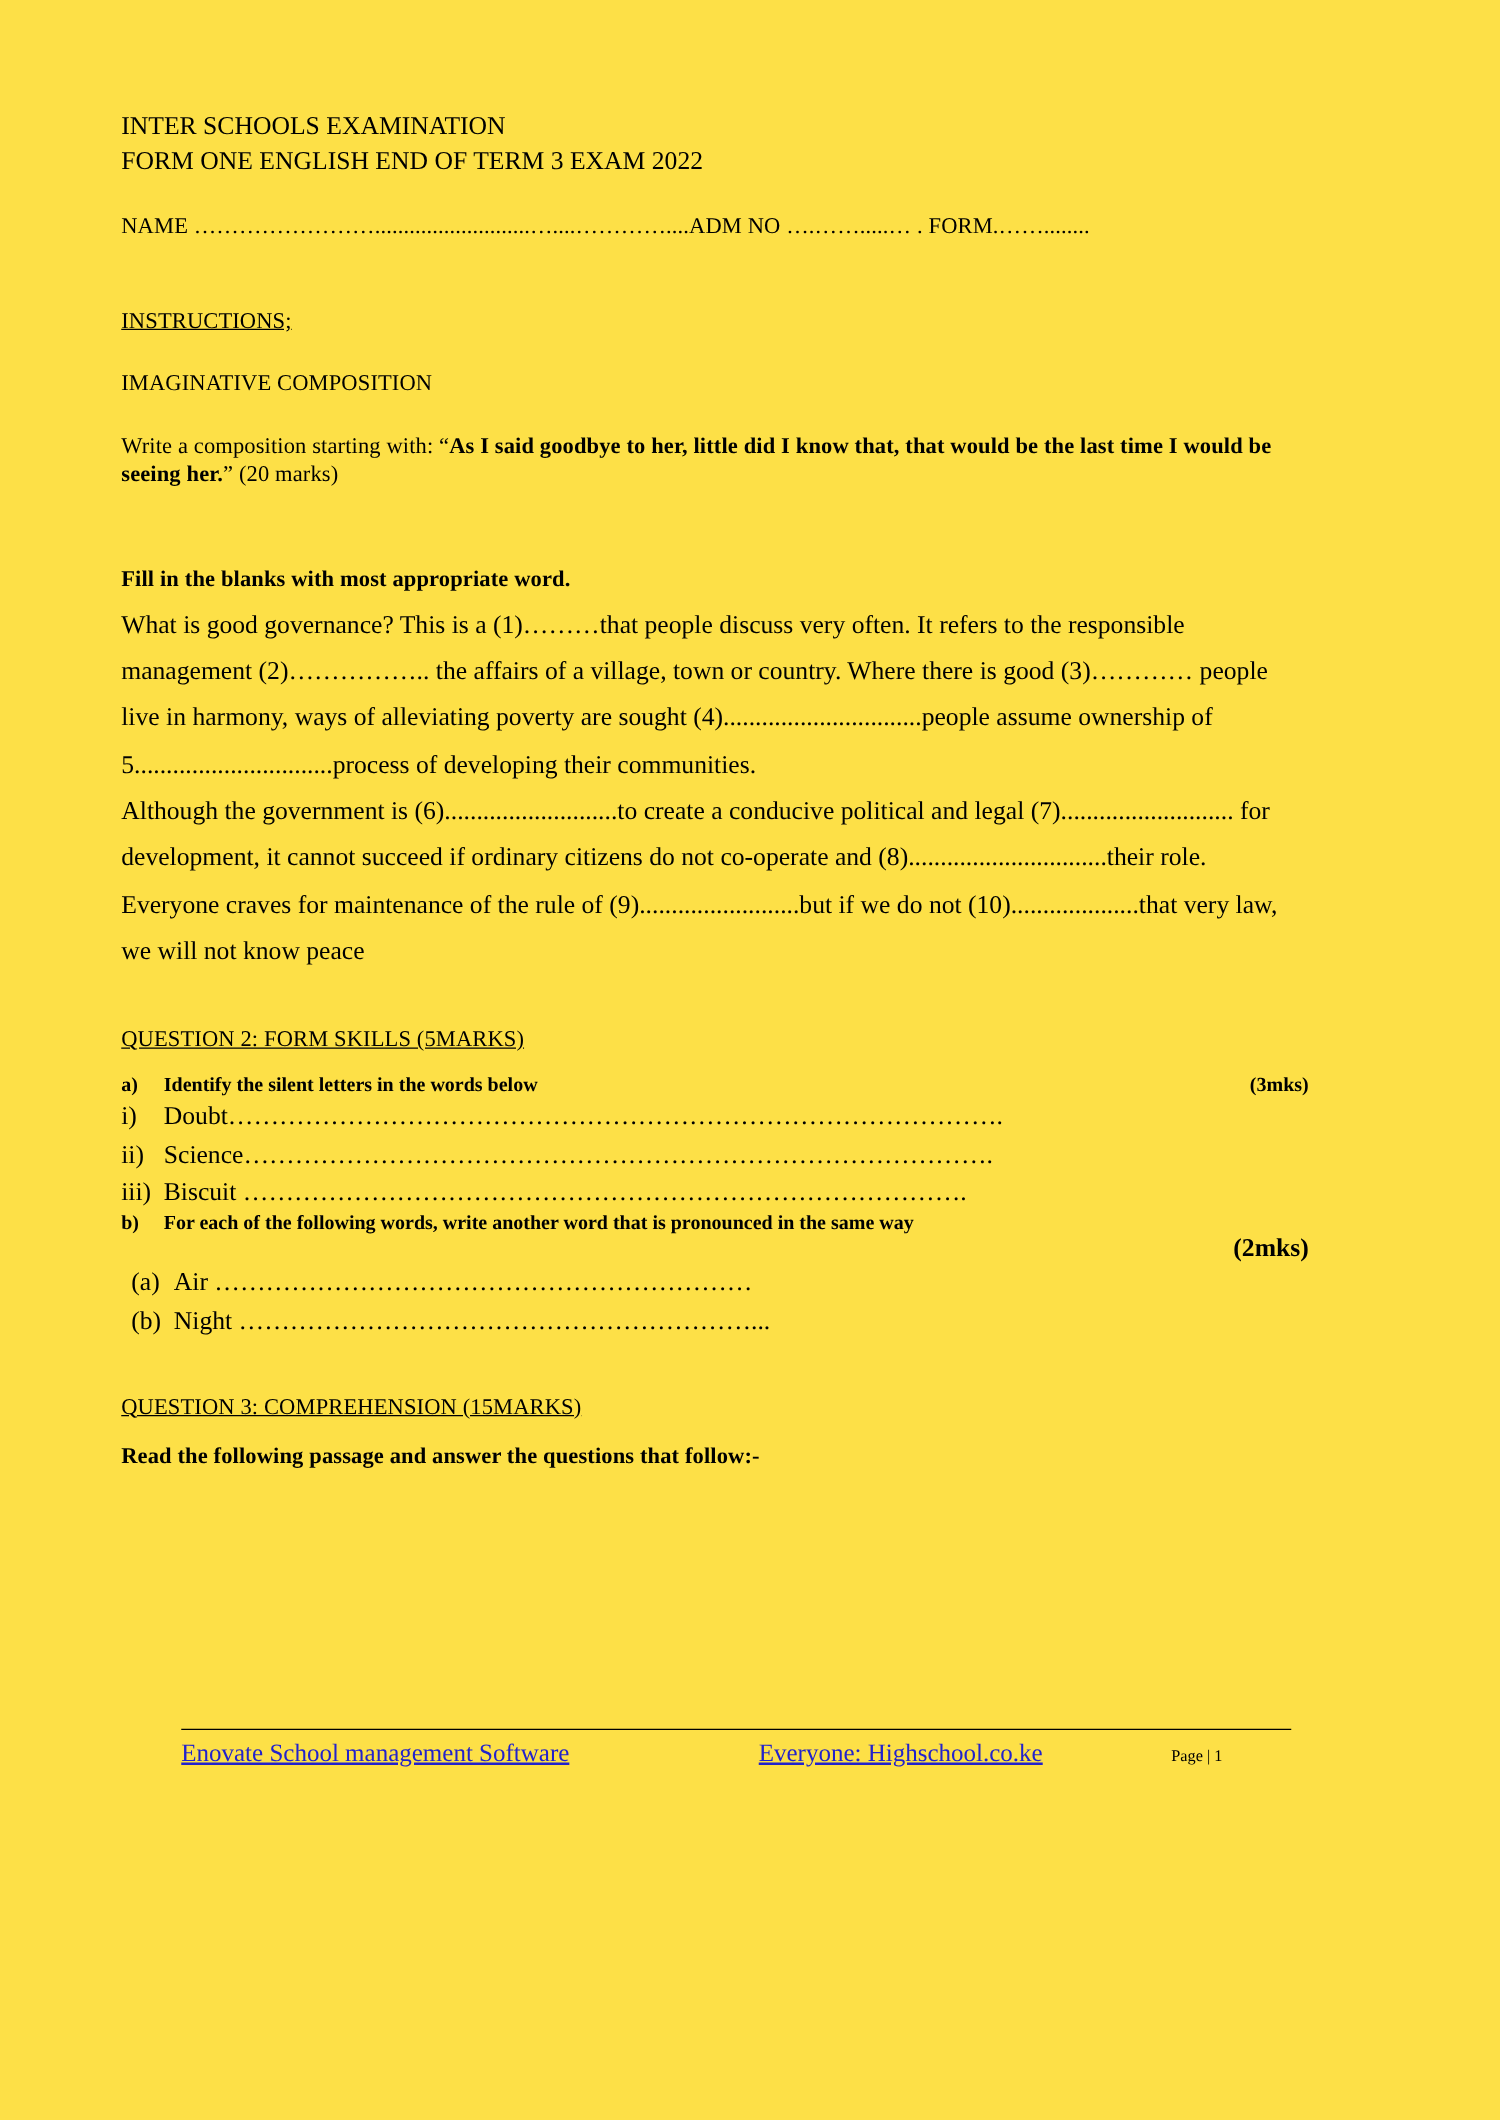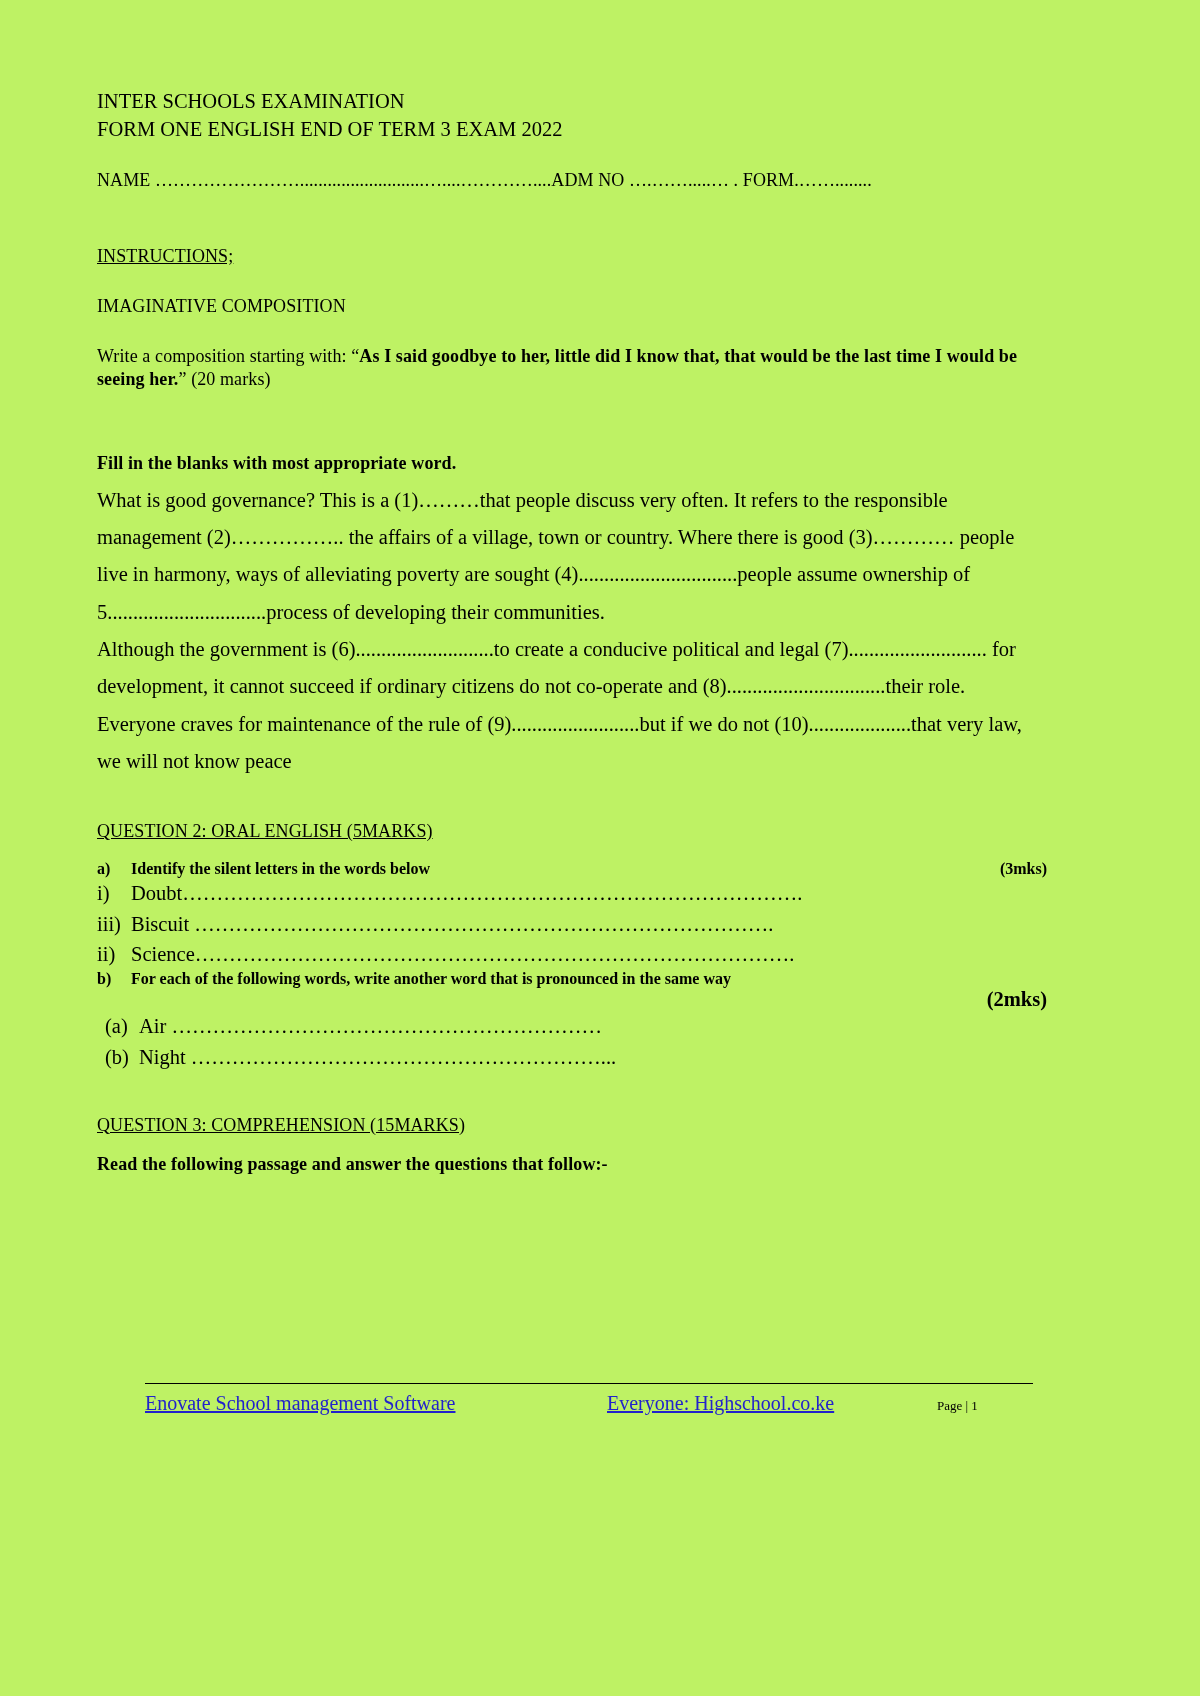--- a/index.html
+++ b/index.html
@@ -5,21 +5,21 @@
   html, body {
     margin: 0;
     padding: 0;
     background: #ffffff;
   }
   .page {
     position: relative;
     width: 1200px;
     height: 1696px;
     margin: 0 auto;
-    background: #bef264;
+    background: #fde047;
     font-family: "Liberation Serif", "DejaVu Serif", serif;
     color: #000000;
     box-sizing: border-box;
     padding-left: 24px;
   }
   .content {
     position: absolute;
     left: 97px;
     top: 88px;
     width: 950px;
@@ -150,42 +150,42 @@
 
     <div style="height:6px"></div>
 
     <div class="cloze-body">
       <p>What is good governance? This is a (1)………that people discuss very often. It refers to the responsible management (2)…………….. the affairs of a village, town or country. Where there is good (3)………… people live in harmony, ways of alleviating poverty are sought (4)...............................people assume ownership of 5...............................process of developing their communities.</p>
       <p>Although the government is (6)...........................to create a conducive political and legal (7)........................... for development, it cannot succeed if ordinary citizens do not co-operate and (8)...............................their role. Everyone craves for maintenance of the rule of (9).........................but if we do not (10)....................that very law, we will not know peace</p>
     </div>
 
     <div class="gap-lg"></div>
 
-    <div class="line underline">QUESTION 2: ORAL ENGLISH (5MARKS)</div>
+    <div class="line underline">QUESTION 2: FORM SKILLS (5MARKS)</div>
 
     <div class="gap-sm"></div>
 
     <div class="bsub-row">
       <span class="marker">a)</span>
       <span class="txt bold" style="flex:1 1 auto">Identify the silent letters in the words below</span>
       <span class="bold">(3mks)</span>
     </div>
 
     <div class="subpoints">
       <div class="subrow">
         <span class="marker">i)</span>
         <span class="txt">Doubt……………………………………………………………………………….</span>
       </div>
       <div class="subrow">
+        <span class="marker">ii)</span>
+        <span class="txt">Science…………………………………………………………………………….</span>
+      </div>
+      <div class="subrow">
         <span class="marker">iii)</span>
         <span class="txt">Biscuit ………………………………………………………………………….</span>
-      </div>
-      <div class="subrow">
-        <span class="marker">ii)</span>
-        <span class="txt">Science…………………………………………………………………………….</span>
       </div>
     </div>
 
     <div class="bsub-row">
       <span class="marker">b)</span>
       <span class="txt bold">For each of the following words, write another word that is pronounced in the same way</span>
     </div>
 
     <div class="right-marks">(2mks)</div>
 

